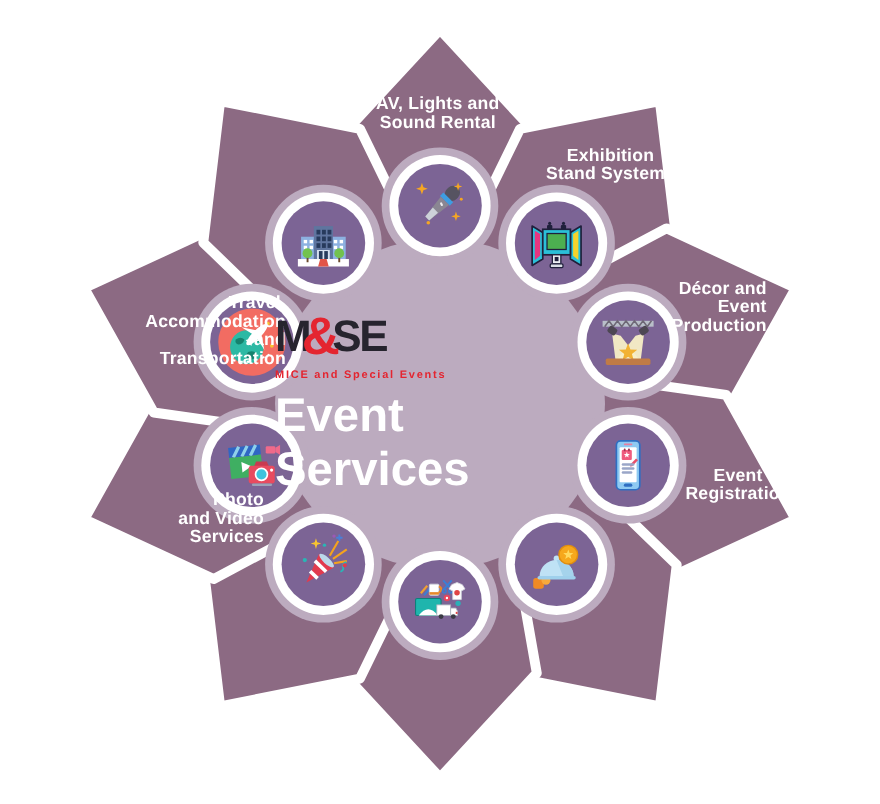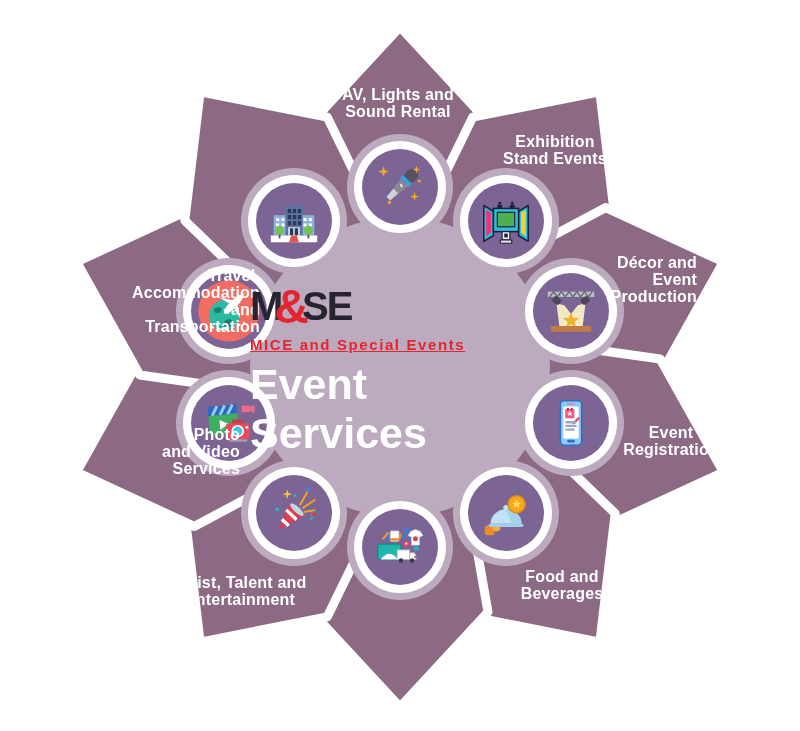--- a/index.html
+++ b/index.html
@@ -17,21 +17,21 @@
   .badge-inner{width:76px;height:76px;border-radius:50%;background:var(--icon_bg);
          display:flex;align-items:center;justify-content:center;overflow:hidden;}
   .label{position:absolute;color:var(--label_text);font-weight:bold;font-size:16px;
          line-height:17px;white-space:pre-line;letter-spacing:.2px;}
   .ta-c{text-align:center;} .ta-l{text-align:right;margin-top:24px;} .ta-r{text-align:right;}
   .center-block{position:absolute;left:250px;top:284px;width:300px;}
   .logo{line-height:40px;white-space:nowrap;}
   .logo-m,.logo-se{font-size:40px;font-weight:bold;color:var(--logo_dark);letter-spacing:-2px;}
   .logo-amp{font-size:48px;font-weight:bold;color:var(--logo_red);margin:0 -7px;
             position:relative;top:3px;z-index:2;}
-  .logo-sub{color:var(--logo_red);font-size:15px;font-weight:bold;letter-spacing:1.6px;margin-top:1px;text-decoration:underline;}
+  .logo-sub{color:var(--logo_red);font-size:10px;font-weight:bold;letter-spacing:1.6px;margin-top:1px;}
   .big-title{margin-top:7px;color:#ffffff;font-size:43px;line-height:49px;font-weight:bold;white-space:pre-line;}
 </style>
 </head>
 <body>
 
 <div class="stage">
 
   <svg class="diagram-svg" width="800" height="731" viewBox="0 0 800 731">
     <g>
       <path class="petal" transform="translate(400 367) rotate(0)" d="M0,-340 L88,-245 L66,-120 L-66,-120 L-88,-245 Z"></path>
@@ -273,31 +273,27 @@
         <circle cx="15" cy="39.5" r="4.6" fill="#72c24e"></circle>
         <rect x="44" y="43" width="1.8" height="5" fill="#6b4a2e"></rect>
         <circle cx="44.9" cy="39.5" r="4.6" fill="#72c24e"></circle>
       </svg>
     </div>
   </div>
 
   <div class="label ta-c" style="left:278px;top:86px;width:240px">AV, Lights and
 Sound Rental</div>
   <div class="label ta-c" style="left:455px;top:133px;width:200px">Exhibition
-Stand Events</div>
+Stand Systems</div>
   <div class="label ta-r" style="left:537px;top:254px;width:160px">Décor and
 Event
 Production</div>
   <div class="label ta-c" style="left:591px;top:424px;width:160px">Event
 Registration</div>
-  <div class="label ta-c" style="left:482px;top:568px;width:160px">Food and
-Beverages</div>
-  <div class="label ta-c" style="left:140px;top:574px;width:200px">Artist, Talent and
-Entertainment</div>
-  <div class="label ta-l" style="left:90px;top:402px;width:150px">Photo
+  <div class="label ta-l" style="left:90px;top:422px;width:150px">Photo
 and Video
 Services</div>
   <div class="label ta-l" style="left:70px;top:243px;width:190px">Travel,
 Accommodation
 and
 Transportation</div>
 
   <div class="center-block">
     <div class="logo">
       <span class="logo-m">M</span><span class="logo-amp">&amp;</span><span class="logo-se">SE</span>

